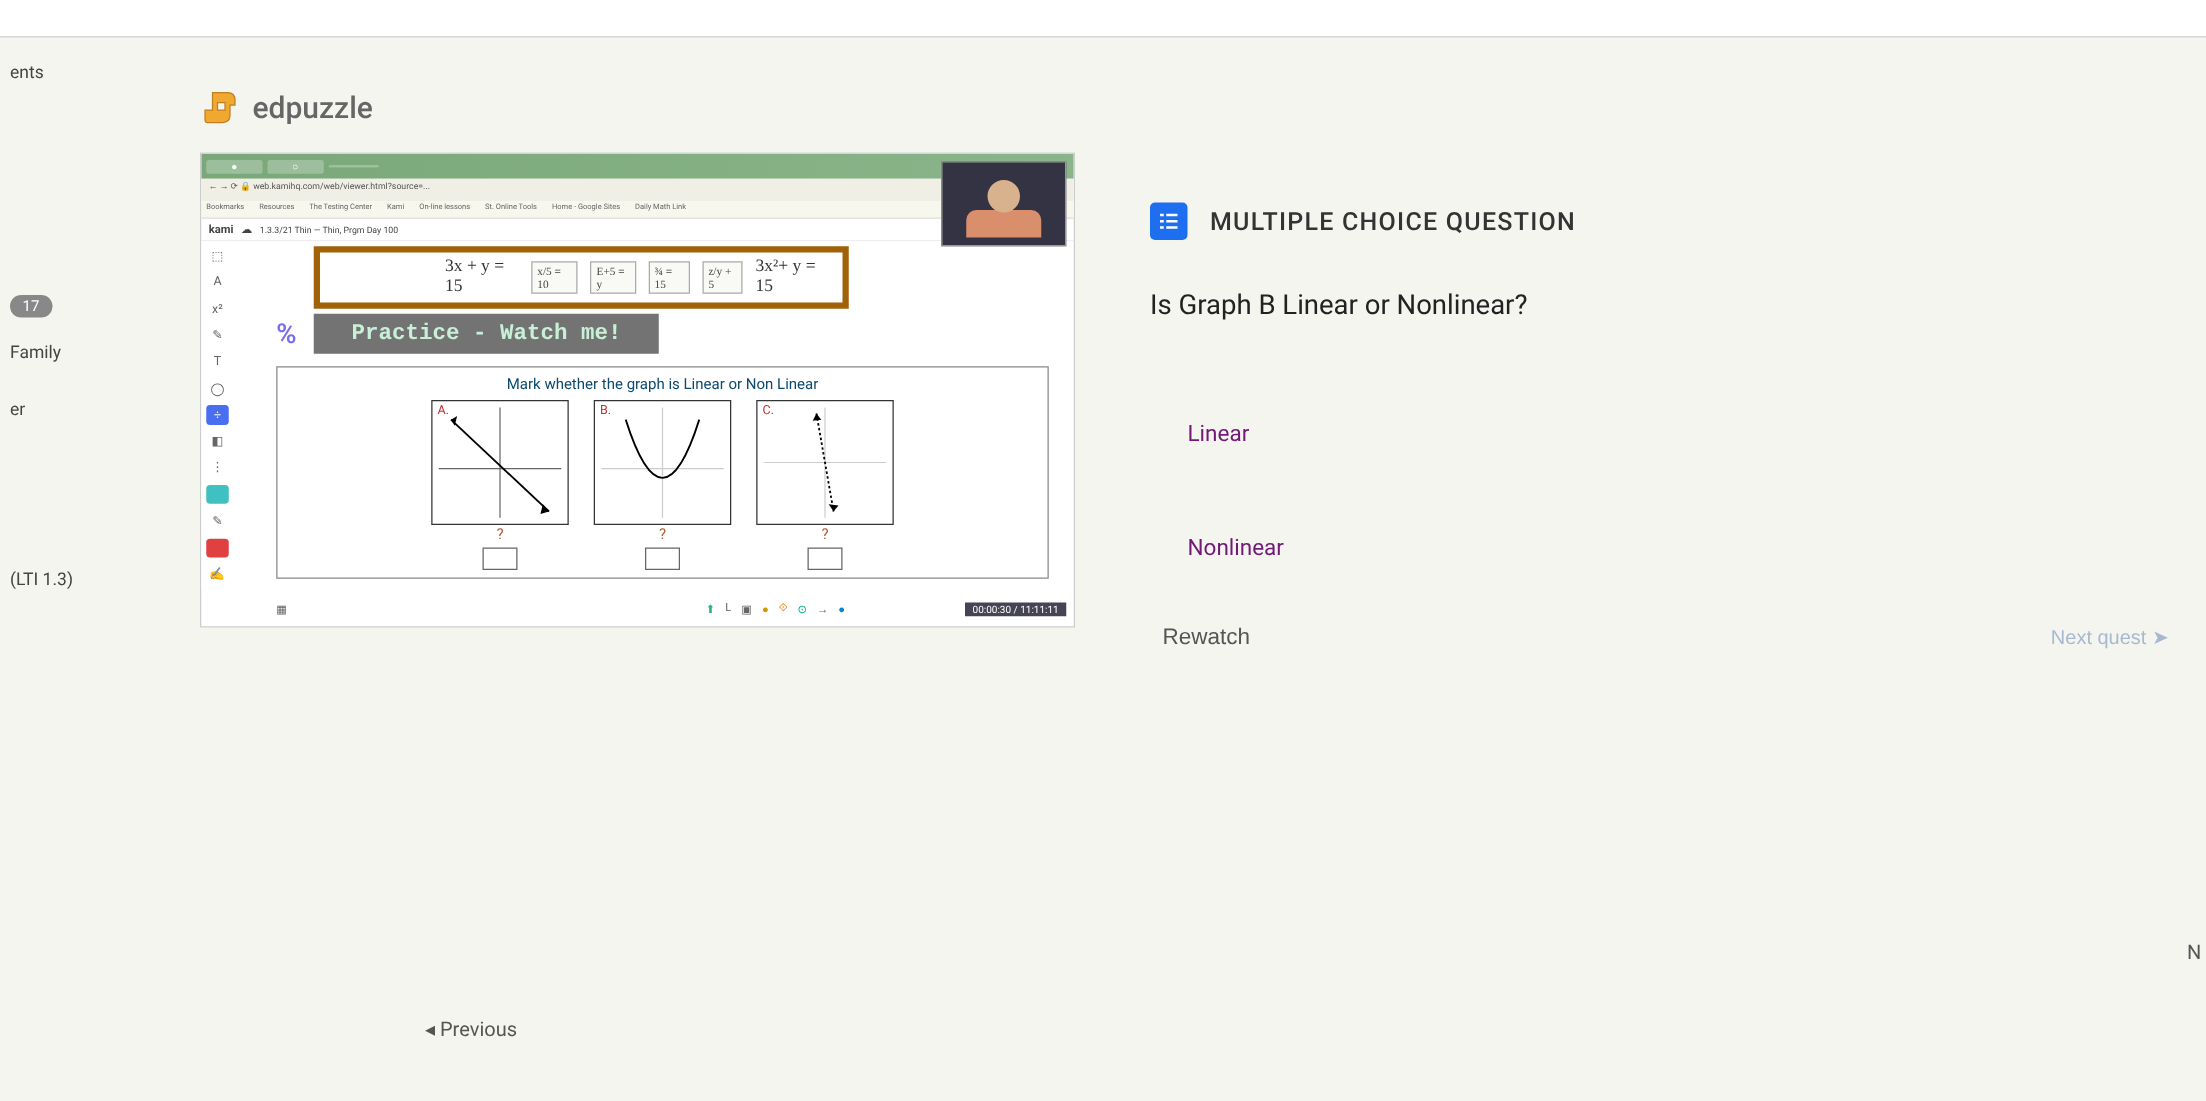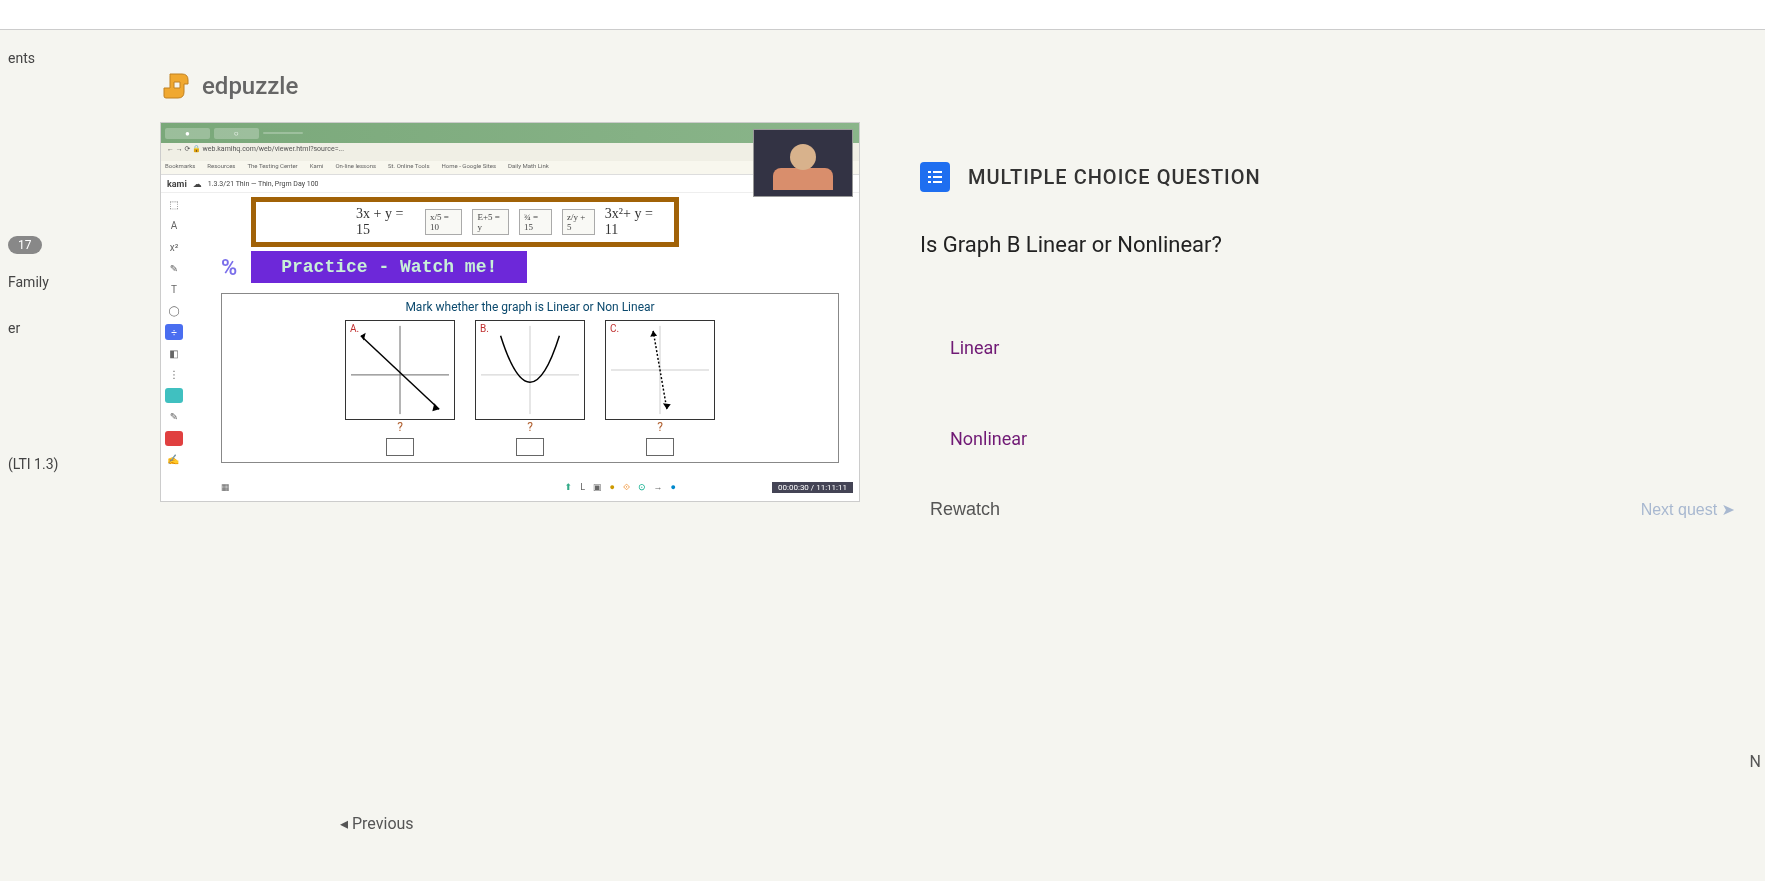--- a/index.html
+++ b/index.html
@@ -176,21 +176,21 @@
     .percent-badge {
       display: inline-block;
       font-size: 22px;
       color: #7a6eea;
       font-weight: 600;
       margin-right: 10px;
       vertical-align: middle;
     }
     .practice-banner {
       display: inline-block;
-      background: #6d28d9;
+      background: #737373;
       color: #c8f0d8;
       font-family: "Courier New", monospace;
       font-size: 18px;
       font-weight: bold;
       padding: 6px 30px;
       vertical-align: middle;
     }
     .worksheet {
       border: 1px solid #888;
       margin-top: 10px;
@@ -389,21 +389,21 @@
           <div class="kami-tool red"></div>
           <div class="kami-tool">✍</div>
         </div>
 
         <div class="equation-row">
           <span>3x + y = 15</span>
           <span class="eq-small">x/5 = 10</span>
           <span class="eq-small">E+5 = y</span>
           <span class="eq-small">¾ = 15</span>
           <span class="eq-small">z/y + 5</span>
-          <span>3x²+ y = 11</span>
+          <span>3x²+ y = 15</span>
         </div>
 
         <div class="practice-area">
           <span class="percent-badge">%</span>
           <span class="practice-banner">Practice - Watch me!</span>
 
           <div class="worksheet">
             <div class="worksheet-title">Mark whether the graph is Linear or Non Linear</div>
             <div class="graphs-row">
               <div>

